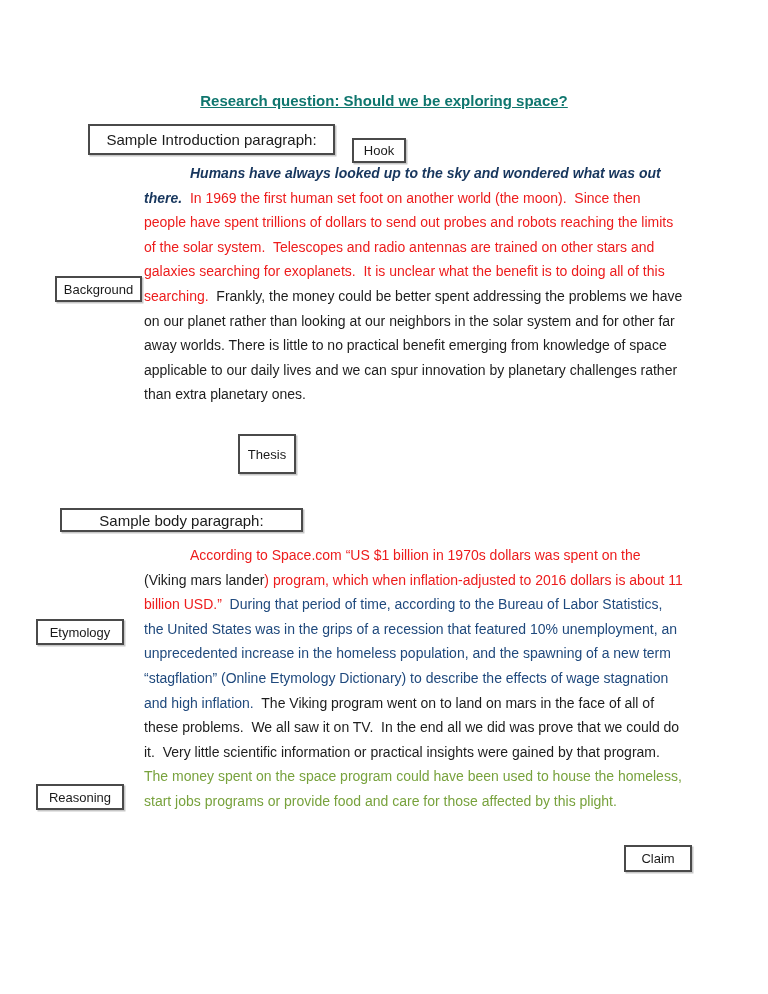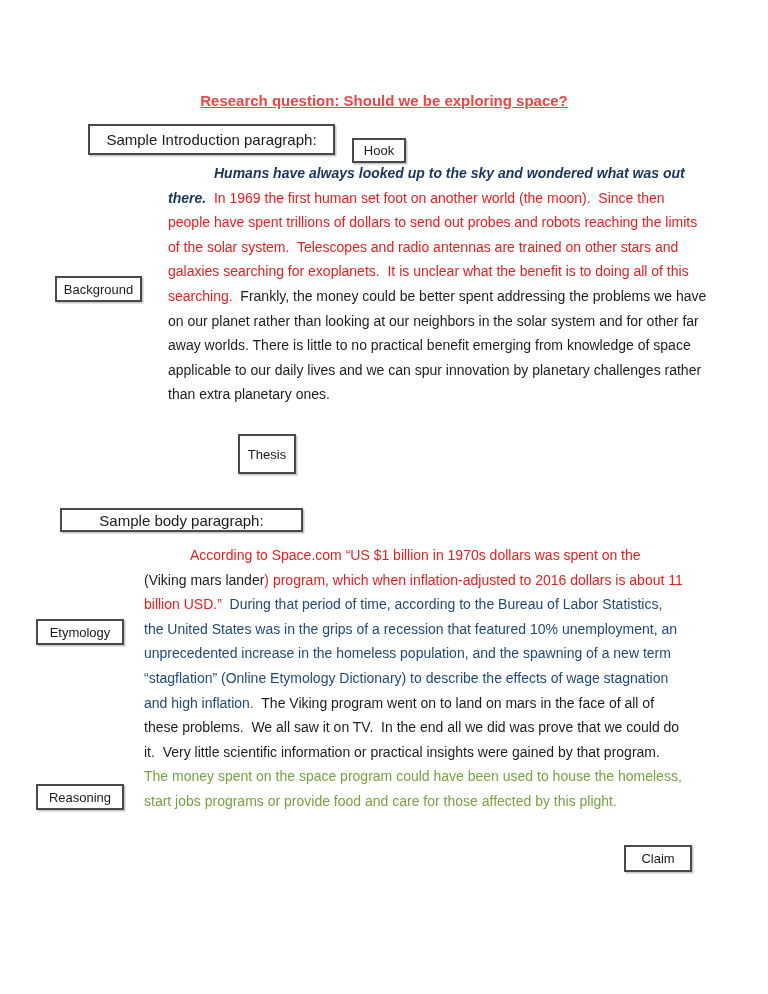--- a/index.html
+++ b/index.html
@@ -9,21 +9,21 @@
     background:#ffffff;
     font-family:"Liberation Sans", sans-serif;
     color:#1d1d1d;
     overflow:hidden;
   }
   .doc-title {
     position:absolute; top:92px; left:0; right:0;
     text-align:center;
     font-size:15px; font-weight:bold;
     text-decoration:underline;
-    color:#ef4444;
+    color:#0f766e;
   }
   .label-box {
     position:absolute;
     background:#ffffff;
     border:2px solid #4a4a4a;
     box-shadow:1.5px 1.5px 0 rgba(0,0,0,0.22);
     display:flex; align-items:center; justify-content:center;
     box-sizing:border-box;
     color:#1a1a1a;
     white-space:nowrap;
@@ -40,21 +40,21 @@
   .box-claim     { left:624px; top:845px; width:68px;  height:27px; }
   .paragraph {
     position:absolute;
     width:541px;
     font-size:14px;
     line-height:24.6px;
     text-indent:46px;
     white-space:pre-wrap;
     text-align:left;
   }
-  .para-intro { left:144px; top:161px;margin-left:24px; }
+  .para-intro { left:144px; top:161px; }
   .para-body  { left:144px; top:543px; }
 </style>
 </head>
 <body>
 
 <div class="page">
 
   <div class="doc-title">Research question: Should we be exploring space?</div>
 
   <div class="label-box large box-intro">

